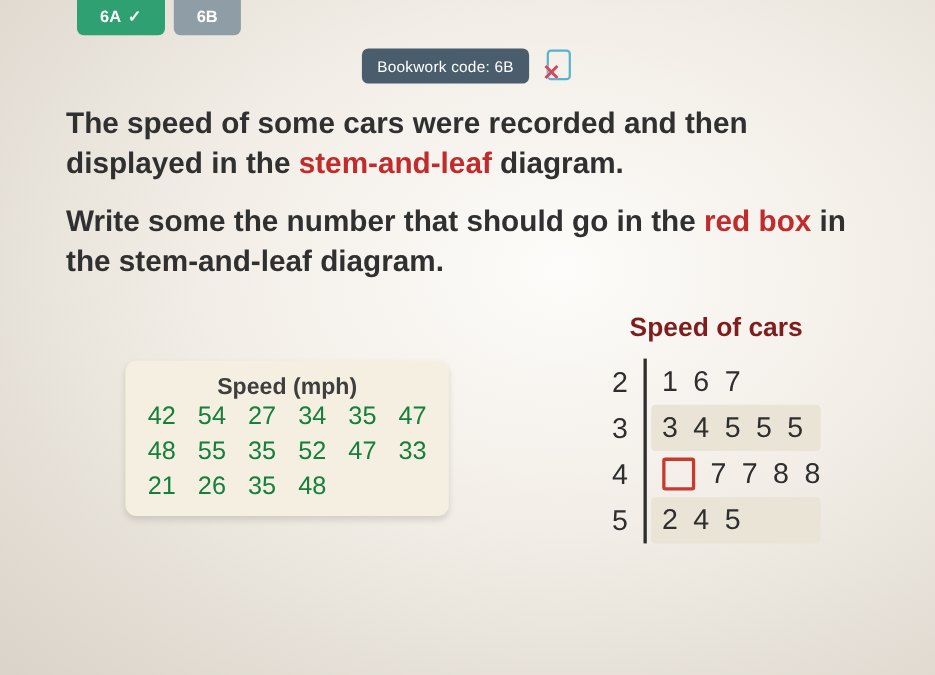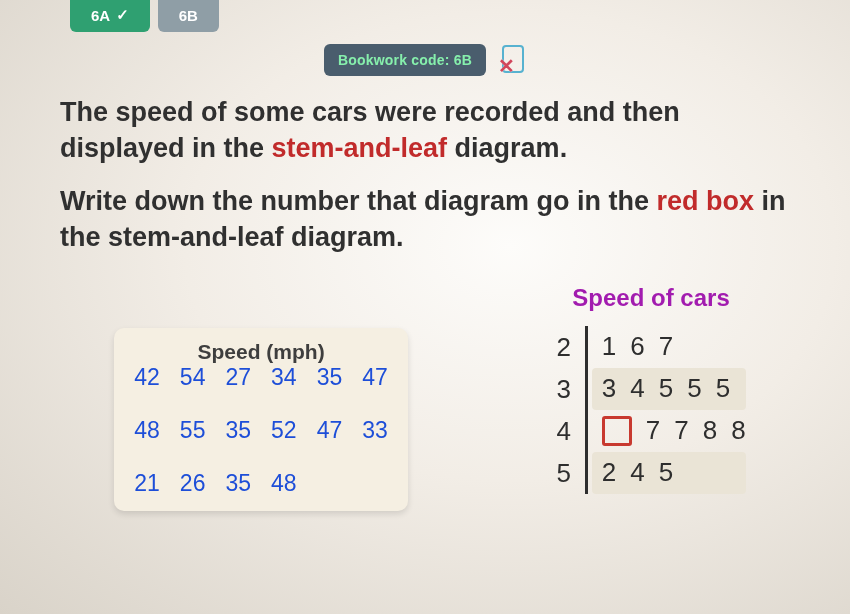--- a/index.html
+++ b/index.html
@@ -32,25 +32,25 @@
   .check { font-size: 15px; }
   .topbar {
     display: flex;
     align-items: center;
     justify-content: center;
     gap: 14px;
     margin-top: 12px;
   }
   .bookwork {
     background: #4a5d6d;
-    color: #86efac;
+    color: #ffffff;
     padding: 8px 14px;
     border-radius: 6px;
     font-size: 14px;
-    font-weight: 700;
+    font-weight: 400;
     letter-spacing: .2px;
   }
   .calc-box {
     display: flex;
     align-items: center;
     gap: 6px;
     color: #74828e;
     font-size: 14px;
   }
   .calc-icon {
@@ -98,30 +98,30 @@
   }
   .speed-table h3 {
     text-align: center;
     font-size: 21px;
     font-weight: 700;
     color: #3e3e3e;
   }
   .speed-grid {
     display: grid;
     grid-template-columns: repeat(6, auto);
-    gap: 26px 20px;
+    gap: 5px 20px;
     font-size: 23px;
     font-weight: 500;
-    color: #1d4ed8;
+    color: #15803d;
   }
   .stemleaf { }
   .stem-title {
     font-size: 24px;
     font-weight: 700;
-    color: #a21caf;
+    color: #7f1d1d;
     text-align: center;
     margin-bottom: 14px;
   }
   .sl-body {
     display: flex;
     font-size: 26px;
     font-weight: 500;
     color: #2e2e2e;
   }
   .sl-stems {
@@ -179,21 +179,21 @@
       <div class="calc-cross">✕</div>
     </div>
   </div>
 </div>
 
 <div class="question">
   <p>
     <span>The speed of some cars were recorded and then displayed in the </span><span class="redword">stem-and-leaf</span><span> diagram.</span>
   </p>
   <p>
-    <span>Write down the number that diagram go in the </span><span class="redword">red box</span><span> in the stem-and-leaf diagram.</span>
+    <span>Write some the number that should go in the </span><span class="redword">red box</span><span> in the stem-and-leaf diagram.</span>
   </p>
 </div>
 
 <div class="content-row">
 
   <div class="speed-table">
     <h3>Speed (mph)</h3>
     <div class="speed-grid">
       <div>42</div>
       <div>54</div>

